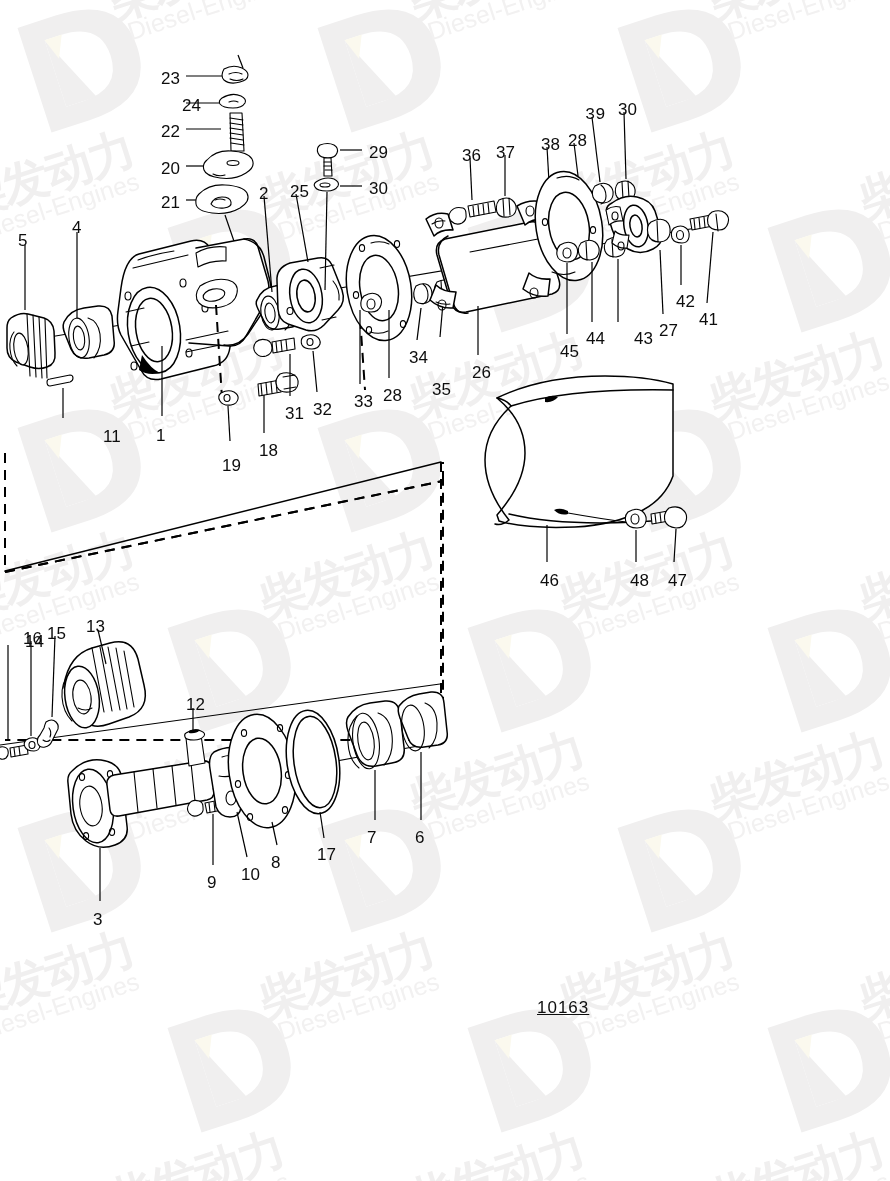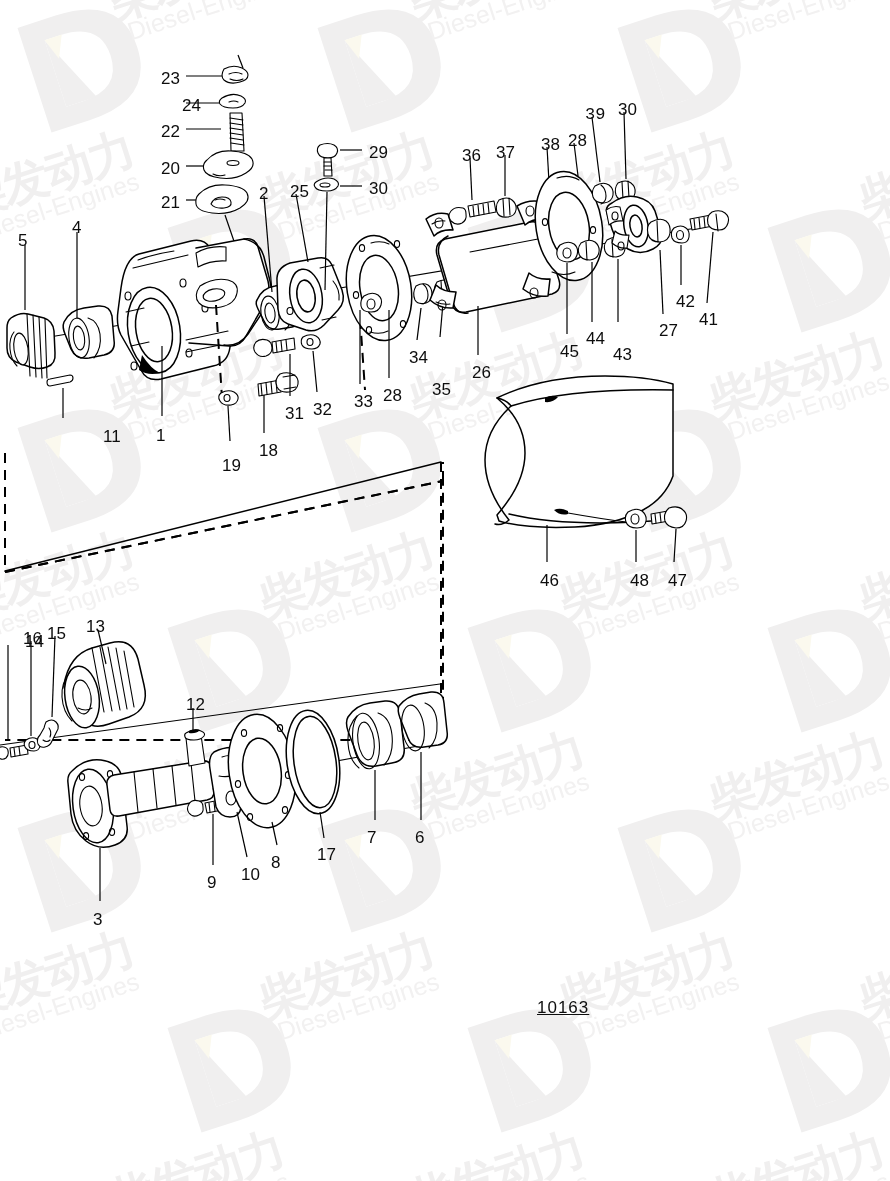--- a/index.html
+++ b/index.html
@@ -809,21 +809,21 @@
       <div class="lbl" style="left: 259px; top: 441px;">18</div>
       <div class="lbl" style="left: 285px; top: 404px;">31</div>
       <div class="lbl" style="left: 313px; top: 400px;">32</div>
       <div class="lbl" style="left: 354px; top: 392px;">33</div>
       <div class="lbl" style="left: 383px; top: 386px;">28</div>
       <div class="lbl" style="left: 409px; top: 348px;">34</div>
       <div class="lbl" style="left: 432px; top: 345px; margin-top: 35px;">35</div>
       <div class="lbl" style="left: 472px; top: 363px;">26</div>
       <div class="lbl" style="left: 560px; top: 342px;">45</div>
       <div class="lbl" style="left: 586px; top: 329px;">44</div>
-      <div class="lbl" style="left: 613px; top: 329px; margin-top: 16px;">43</div>
+      <div class="lbl" style="left: 634px; top: 329px;">43</div>
       <div class="lbl" style="left: 659px; top: 321px;">27</div>
       <div class="lbl" style="left: 676px; top: 292px;">42</div>
       <div class="lbl" style="left: 699px; top: 310px;">41</div>
       <div class="lbl" style="left: 540px; top: 571px;">46</div>
       <div class="lbl" style="left: 630px; top: 571px;">48</div>
       <div class="lbl" style="left: 668px; top: 571px;">47</div>
       <div class="lbl" style="left: 0px; top: 632px; padding-left: 25px;">14</div>
       <div class="lbl" style="left: 23px; top: 629px;">16</div>
       <div class="lbl" style="left: 47px; top: 624px;">15</div>
       <div class="lbl" style="left: 86px; top: 617px;">13</div>

